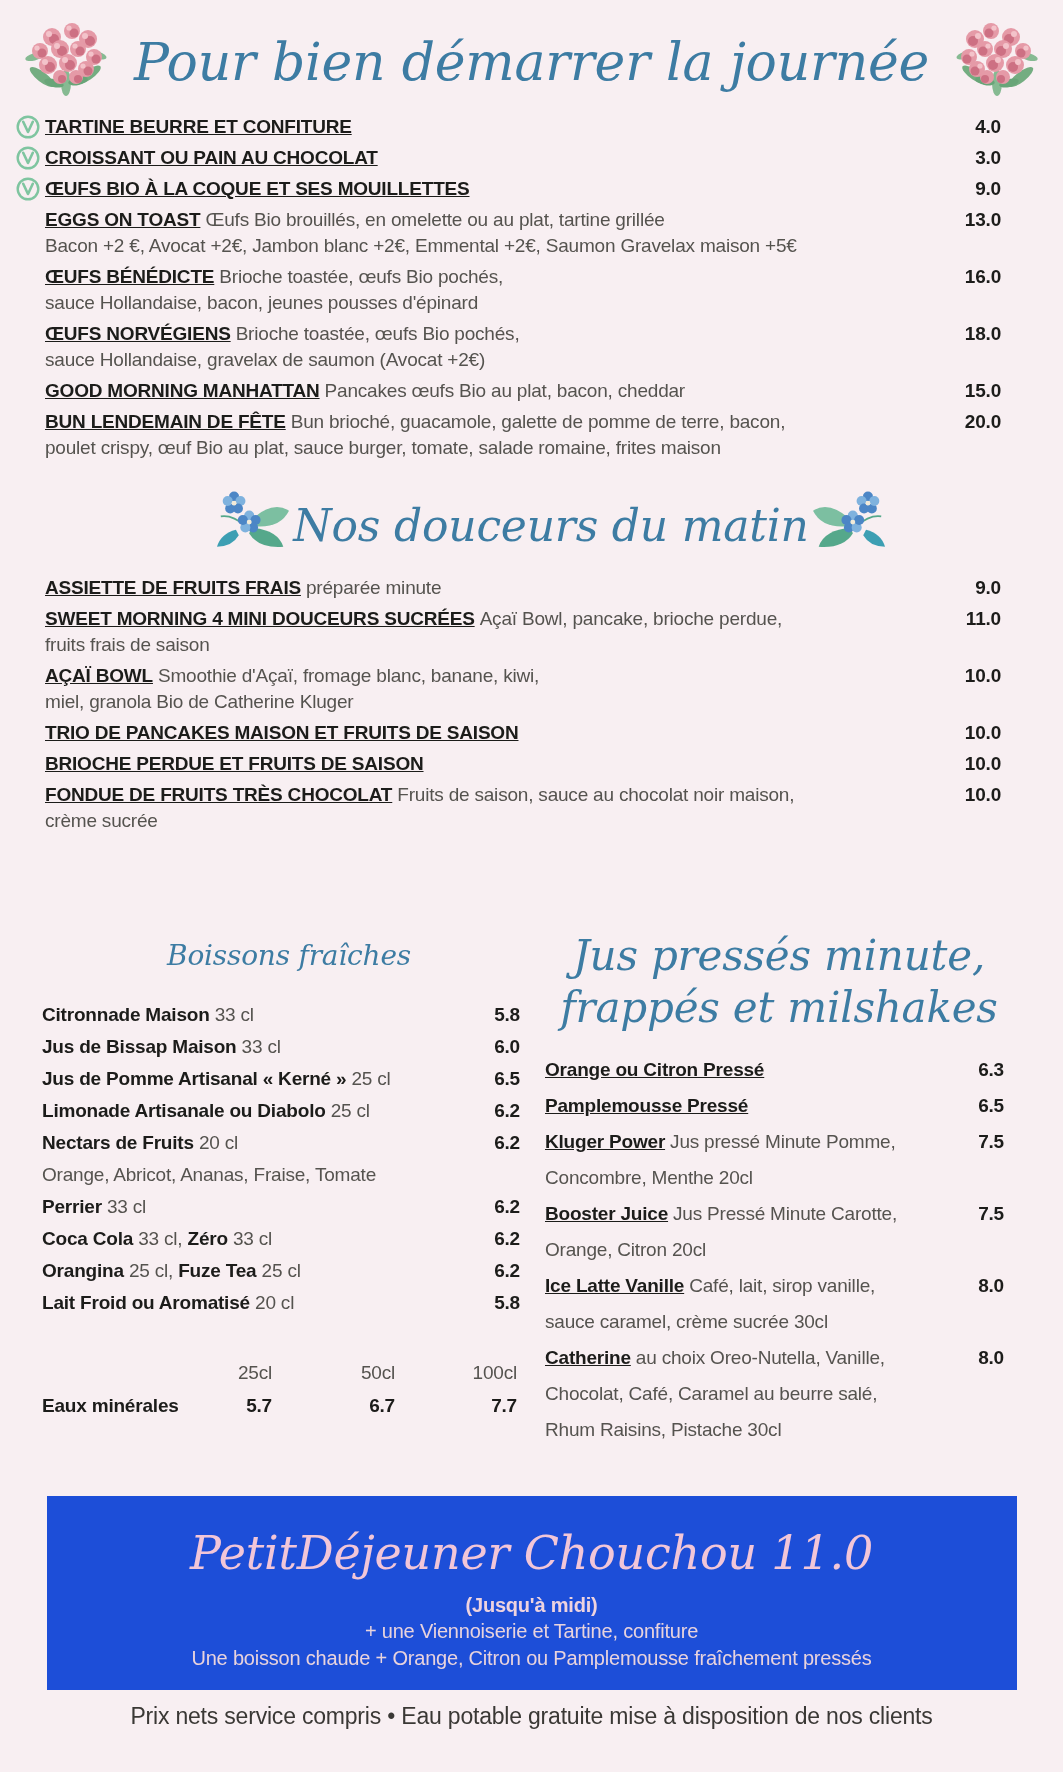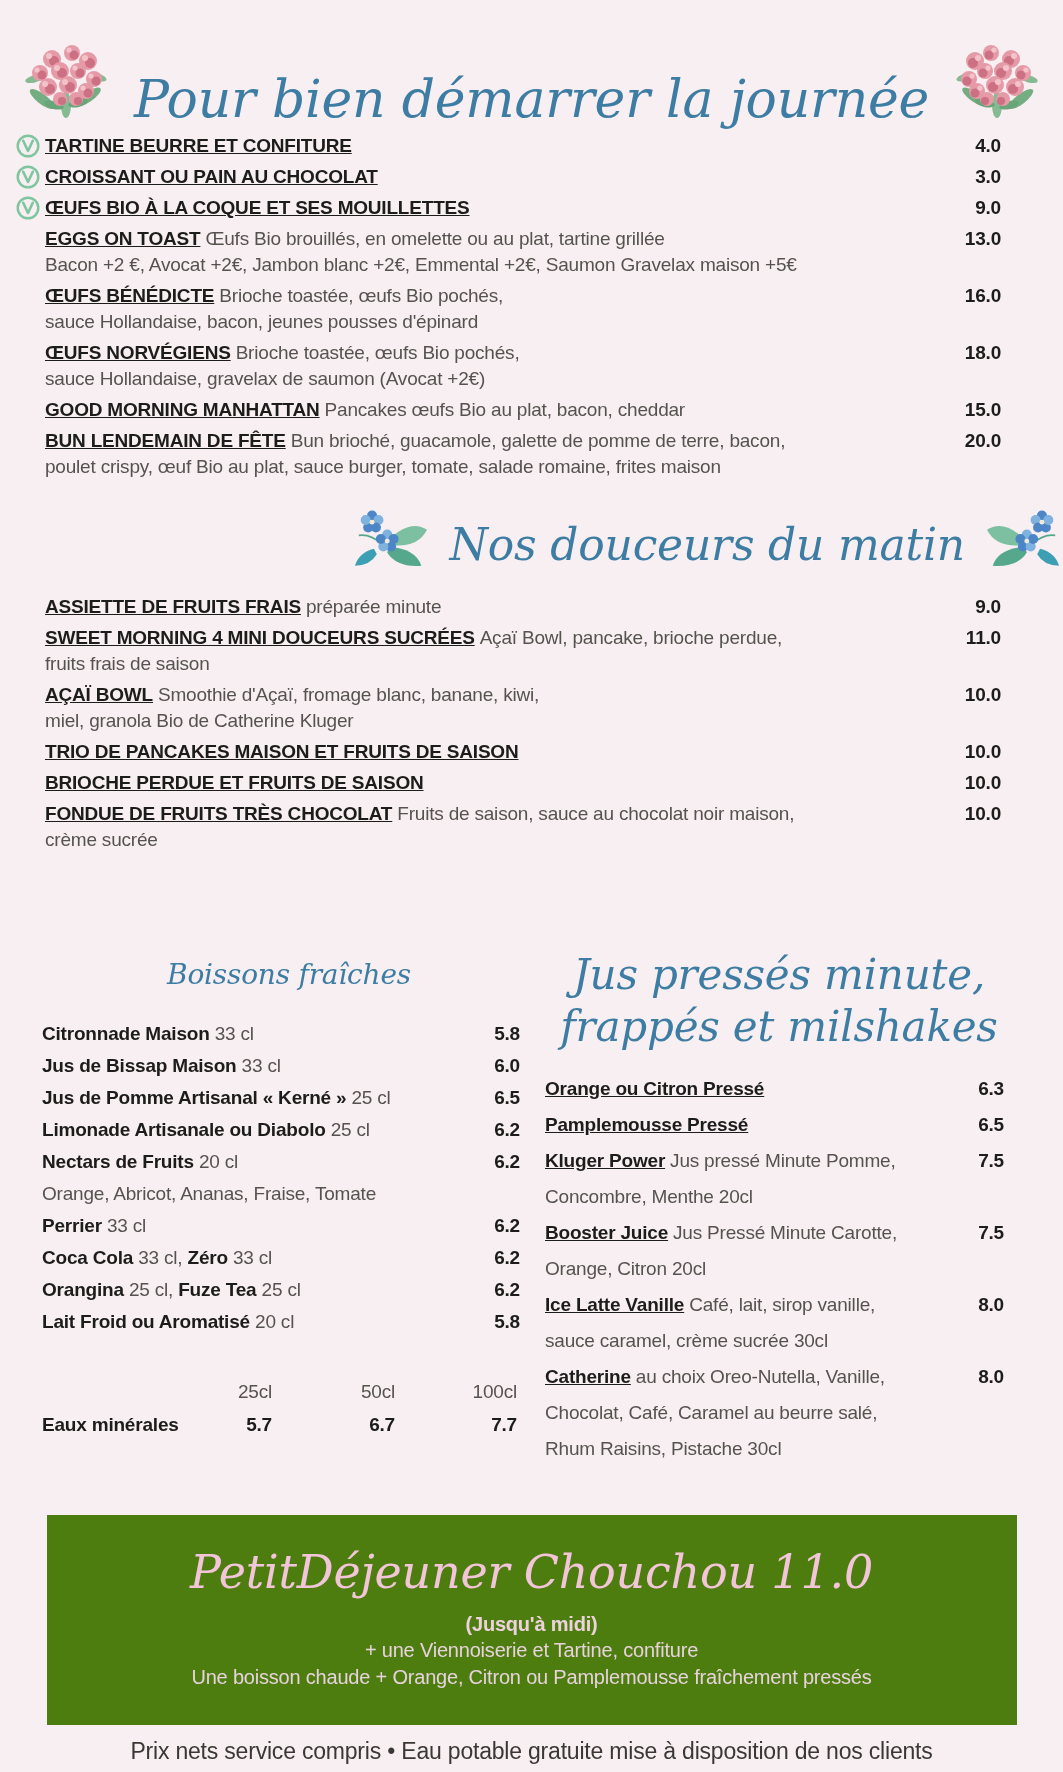--- a/index.html
+++ b/index.html
@@ -2,23 +2,23 @@
 <html><head>
 <meta charset="utf-8">
 <style>
   html,body{margin:0;padding:0;}
   .page{
     width:1063px;height:1772px;background:#f8eff2;overflow:hidden;position:relative;
     font-family:"Liberation Sans",sans-serif;letter-spacing:-0.2px;color:#1c1c1a;
   }
   
   .script{font-family:"DejaVu Serif",serif;font-style:italic;color:#3d7ca3;font-weight:normal;}
-  .main-header{display:flex;align-items:flex-end;justify-content:center;gap:24px;padding-top:14px;height:96px;margin-top:19px;}
+  .main-header{display:flex;align-items:center;justify-content:center;gap:24px;padding-top:14px;height:96px;}
   .main-header .script{font-size:52px;line-height:60px;}
-  .sub-header{display:flex;align-items:center;justify-content:flex-end;gap:18px;margin-top:22px;height:86px;margin-left:39px;}
+  .sub-header{display:flex;align-items:center;justify-content:center;margin-top:22px;height:86px;margin-left:39px;}
   .sub-header .script{font-size:44px;line-height:54px;}
   
   .menu-list{margin:4px 53px 0 45px;}
   .menu-list.second{margin-top:6px;}
   .menu-row{position:relative;margin-bottom:5px;line-height:26px;font-size:19px;padding-right:62px;}
   .item-name{font-weight:bold;color:#1c1c1a;text-decoration:underline;}
   .item-desc{color:#55534f;white-space:pre-line;margin-left:5px;}
   .price{position:absolute;right:9px;top:0;font-weight:bold;color:#1c1c1a;}
   .veg-badge{position:absolute;left:-29px;top:1px;width:24px;height:24px;}
   
@@ -31,21 +31,21 @@
   .drink-row{display:flex;justify-content:space-between;line-height:26px;margin-bottom:6px;font-size:19px;}
   .seg-bold{font-weight:bold;color:#1c1c1a;}
   .seg-normal{color:#55534f;}
   .drink-price{font-weight:bold;color:#1c1c1a;margin-left:10px;}
   .water{margin-top:44px;display:grid;grid-template-columns:150px 80px 123px 122px;row-gap:7px;font-size:19px;line-height:26px;}
   .water .size-cell{text-align:right;color:#55534f;}
   .water .price-cell{text-align:right;font-weight:bold;}
   .water .label-cell{font-weight:bold;}
   .juice-row{line-height:36px;padding-right:52px;margin-bottom:0;}
   
-  .banner{width:970px;margin:48px auto 0;background:#4d7c0f;text-align:center;padding:24px 20px 34px;box-sizing:border-box;}
+  .banner{width:970px;margin:48px auto 0;background:#1d4ed8;text-align:center;padding:24px 20px 18px;box-sizing:border-box;}
   .banner-title{font-family:"DejaVu Serif",serif;font-style:italic;font-size:46px;line-height:66px;color:#f2c6d8;}
   .banner-sub{font-size:20px;font-weight:bold;color:#eed3df;margin-top:6px;line-height:26px;}
   .banner-line{font-size:20px;color:#e8d3dd;line-height:27px;}
   
   .footer{text-align:center;font-size:23px;color:#3a3835;margin-top:15px;line-height:22px;}
   .mirror{transform:scaleX(-1);}
   .flower{flex:0 0 auto;}
 </style>
 </head>
 <body>

